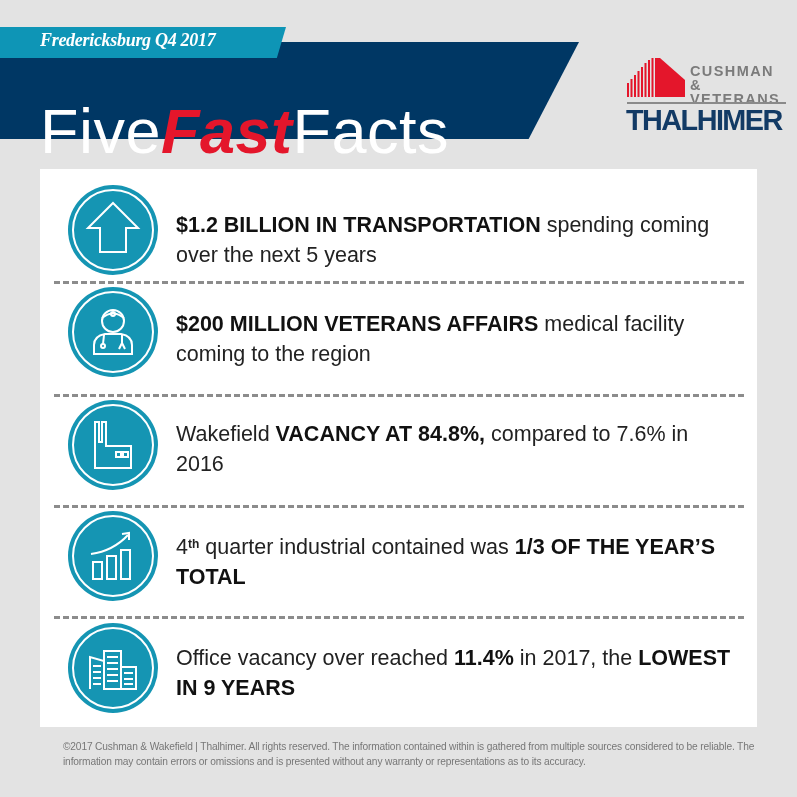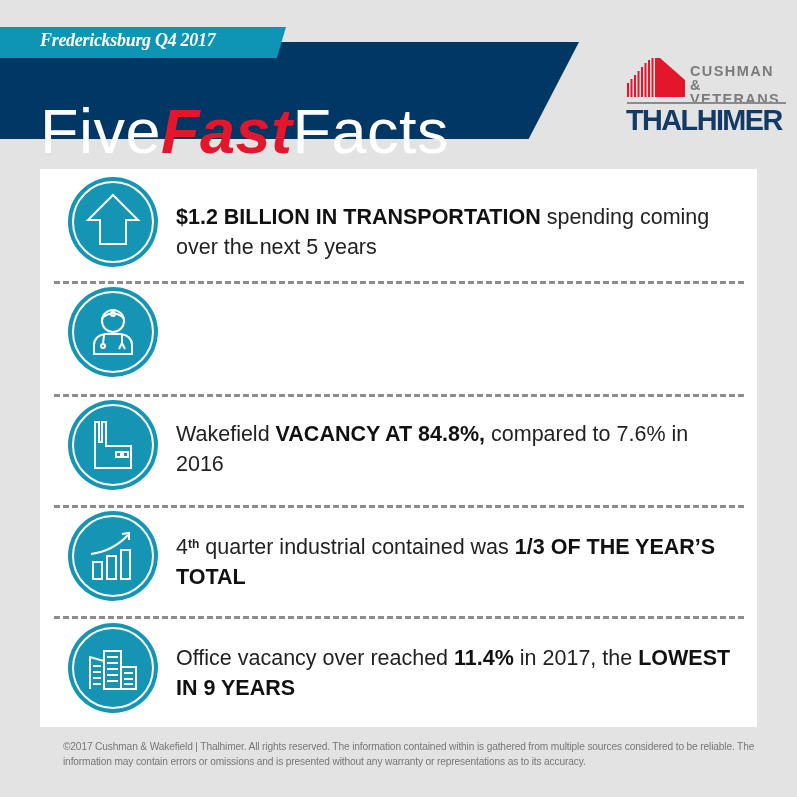--- a/index.html
+++ b/index.html
@@ -53,21 +53,21 @@
   <div class="logo-cw">
     <div>CUSHMAN &amp;</div>
     <div>VETERANS</div>
   </div>
   <div class="logo-rule"></div>
   <div class="logo-th">THALHIMER</div>
 </div>
 
 <div class="panel">
 
-  <div class="fact" style="top:8px">
+  <div class="fact" style="top:16px">
     <div class="icon-circle" style="top:0px">
       <svg viewBox="0 0 90 90">
           <polygon points="45,18 70,43 58,43 58,67 32,67 32,43 20,43" fill="none" stroke="#fff" stroke-width="2" stroke-linejoin="miter"></polygon>
         </svg>
     </div>
     <div class="fact-text" style="top:25px"><b>$1.2 BILLION IN TRANSPORTATION</b><span> spending coming over the next 5 years</span></div>
   </div>
   <div class="divider" style="top:112px"></div>
 
   <div class="fact" style="top:113px">
@@ -75,20 +75,21 @@
       <svg viewBox="0 0 90 90" fill="none" stroke="#fff" stroke-width="2">
         <circle cx="45" cy="34" r="11"></circle>
         <path d="M34,31 Q45,22 56,31"></path>
         <circle cx="45" cy="27" r="2"></circle>
         <path d="M26,67 L26,58 Q26,49 37,47 L53,47 Q64,49 64,58 L64,67 Z"></path>
         <path d="M36,48 L35,57"></path>
           <circle cx="35" cy="59" r="2"></circle>
         <path d="M54,48 L54,56 M51,62 L54,56 L57,62"></path>
       </svg>
     </div>
+    <div class="fact-text" style="top:27px"><b>$200 MILLION VETERANS AFFAIRS</b><span> medical facility coming to the region</span></div>
   </div>
   <div class="divider" style="top:225px"></div>
 
   <div class="fact" style="top:226px">
     <div class="icon-circle" style="top:5px">
       <svg viewBox="0 0 90 90" fill="none" stroke="#fff" stroke-width="2">
         <path d="M27,68 L27,22 L31,22 L31,42 L34,42 L34,22 L38,22 L38,46 L63,46 L63,68 Z"></path>
         <rect x="48" y="52" width="5" height="5"></rect>
           <rect x="55" y="52" width="5" height="5"></rect>
       </svg>

